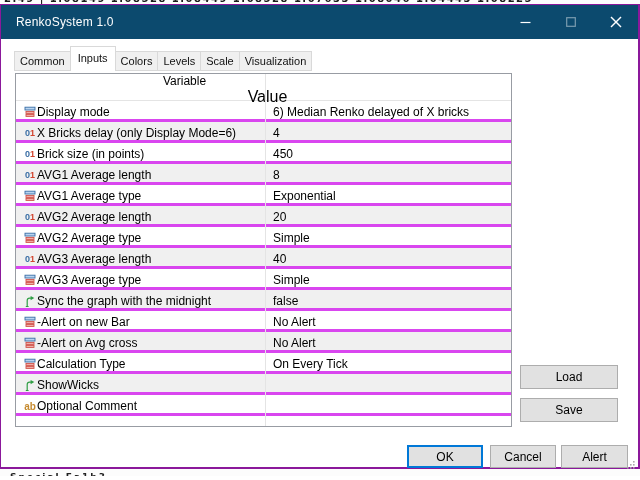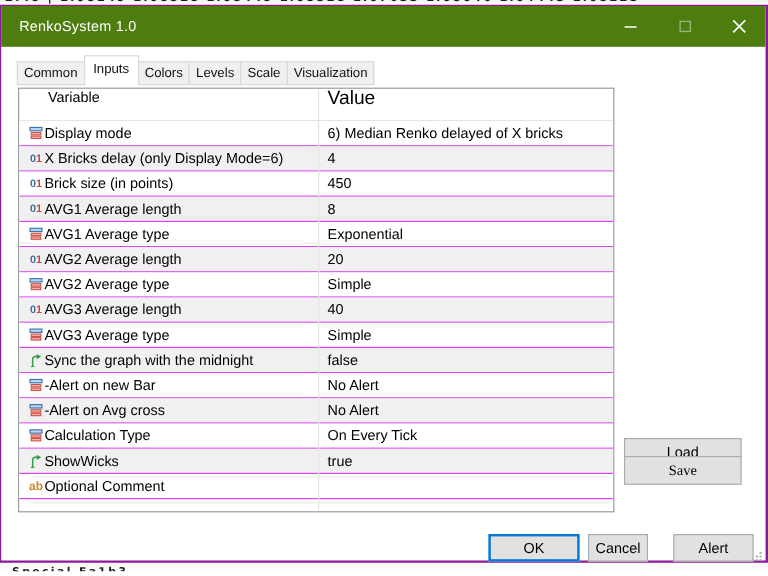--- a/index.html
+++ b/index.html
@@ -26,56 +26,56 @@
 
   
   .tabbar { position:absolute; left:13px; top:40px; display:flex; align-items:flex-end; height:26px; }
   .tab { height:20px; background:#f0f0f0; border:1px solid #d9d9d9; margin-right:-1px;
          font-size:11px; line-height:18px; padding:0 5px; color:#111;margin-top:12px; }
   .tab.active { height:25px; background:#fff; border-bottom:none; line-height:23px; padding:0 7px; position:relative; z-index:3; }
 
   
   .ptable { position:absolute; left:14px; top:68px; width:497px; height:354px;
             border:1px solid #989ca3; background:#fff; overflow:hidden; }
-  .pheader { display:flex; height:27px; align-items:flex-start; border-bottom:1px solid #e4e4e4; }
+  .pheader { display:flex; height:27px; align-items:center; border-bottom:1px solid #e4e4e4;flex-direction:column; }
   .pheader .h1 { width:249px; padding-left:24px; font-size:12px; }
   .pheader .h2 { flex:1; padding-left:8px; font-size:16px; }
   .col-divider { position:absolute; left:249px; top:0; bottom:0; width:1px; background:#e4e4e4; }
-  .prow { display:flex; height:21px; align-items:center; border-bottom:1px solid #d946ef; background:#fff; }
+  .prow { display:flex; height:21px; align-items:flex-end; border-bottom:3px solid #d946ef; background:#fff; }
   .prow.alt { background:#f0f0f0; }
   .cell { font-size:12px; white-space:nowrap; overflow:hidden; }
   .c1 { width:249px; display:flex; align-items:center; padding-left:7px; }
   .c2 { flex:1; padding-left:8px; }
   .picon { width:14px; height:12px; margin-right:0; display:inline-flex; align-items:center; justify-content:center; flex:0 0 14px; }
   .ic-int { font:bold 9px "Liberation Sans", sans-serif; letter-spacing:0; }
   .ic-int i { color:#3a6ea5; font-style:normal; }
   .ic-int b { color:#d2452f; }
   .ic-ab { font:bold 10px "Liberation Sans", sans-serif; color:#c68a2e; }
 
   
   .btn { position:absolute; background:#e1e1e1; border:1px solid #adadad; font-size:12px;
          display:flex; align-items:center; justify-content:center; color:#000; }
   .btn-load  { left:519px; top:360px; width:98px; height:24px; }
-  .btn-save  { left:519px; top:375px; width:98px; height:24px;font-family:Liberation Serif, serif; }
+  .btn-save  { left:519px; top:393px; width:98px; height:24px; }
   .btn-ok    { left:406px; top:440px; width:76px; height:23px; border:2px solid #0078D7; }
-  .btn-cancel{ left:489px; top:440px; width:50px; height:23px; }
+  .btn-cancel{ left:489px; top:440px; width:66px; height:23px; }
   .btn-reset { left:560px; top:440px; width:67px; height:23px; }
 
   .grip { position:absolute; right:3px; bottom:3px; width:9px; height:9px; }
 </style>
 </head>
 <body>
 
 <div class="top-strip">
   <span>2.49 | 1.08149 1.08528 1.08449 1.08528 1.07633 1.08046 1.04443 1.08225</span>
 </div>
 
 <div class="window" style="border-color: rgb(139, 24, 155);">
 
-  <div class="titlebar" style="background: #4d7c0f;">
+  <div class="titlebar" style="background: #0c4a6e;">
     <span class="title">RenkoSystem 1.0</span>
     <div class="controls">
       <div class="ctl">
         <span>
           <svg width="11" height="11" viewBox="0 0 11 11">
               <line x1="0.5" y1="5.5" x2="10.5" y2="5.5" stroke="#fff" stroke-width="1.2"></line>
             </svg>
         </span>
       </div>
       <div class="ctl max">
@@ -265,21 +265,20 @@
           <div class="cell c1">
             <span class="picon">
               <svg width="12" height="12" viewBox="0 0 12 12">
                 <path d="M3.2 11.5 V5.6 Q3.2 3.1 5.6 3.1 L7 3.1" fill="none" stroke="#2f9e44" stroke-width="1.2"></path>
                 <path d="M6.6 0.9 L10.3 3.1 L6.6 5.3 Z" fill="#2f9e44"></path>
                 <path d="M1.8 11.5 H4.6" stroke="#2f9e44" stroke-width="1"></path>
               </svg>
             </span>
             <span>ShowWicks</span>
           </div>
-          <div class="cell c2">true</div>
         </div>
         <div class="prow">
           <div class="cell c1">
             <span class="picon">
               <span class="ic-ab">ab</span>
             </span>
             <span>Optional Comment</span>
           </div>
           <div class="cell c2"></div>
         </div>

